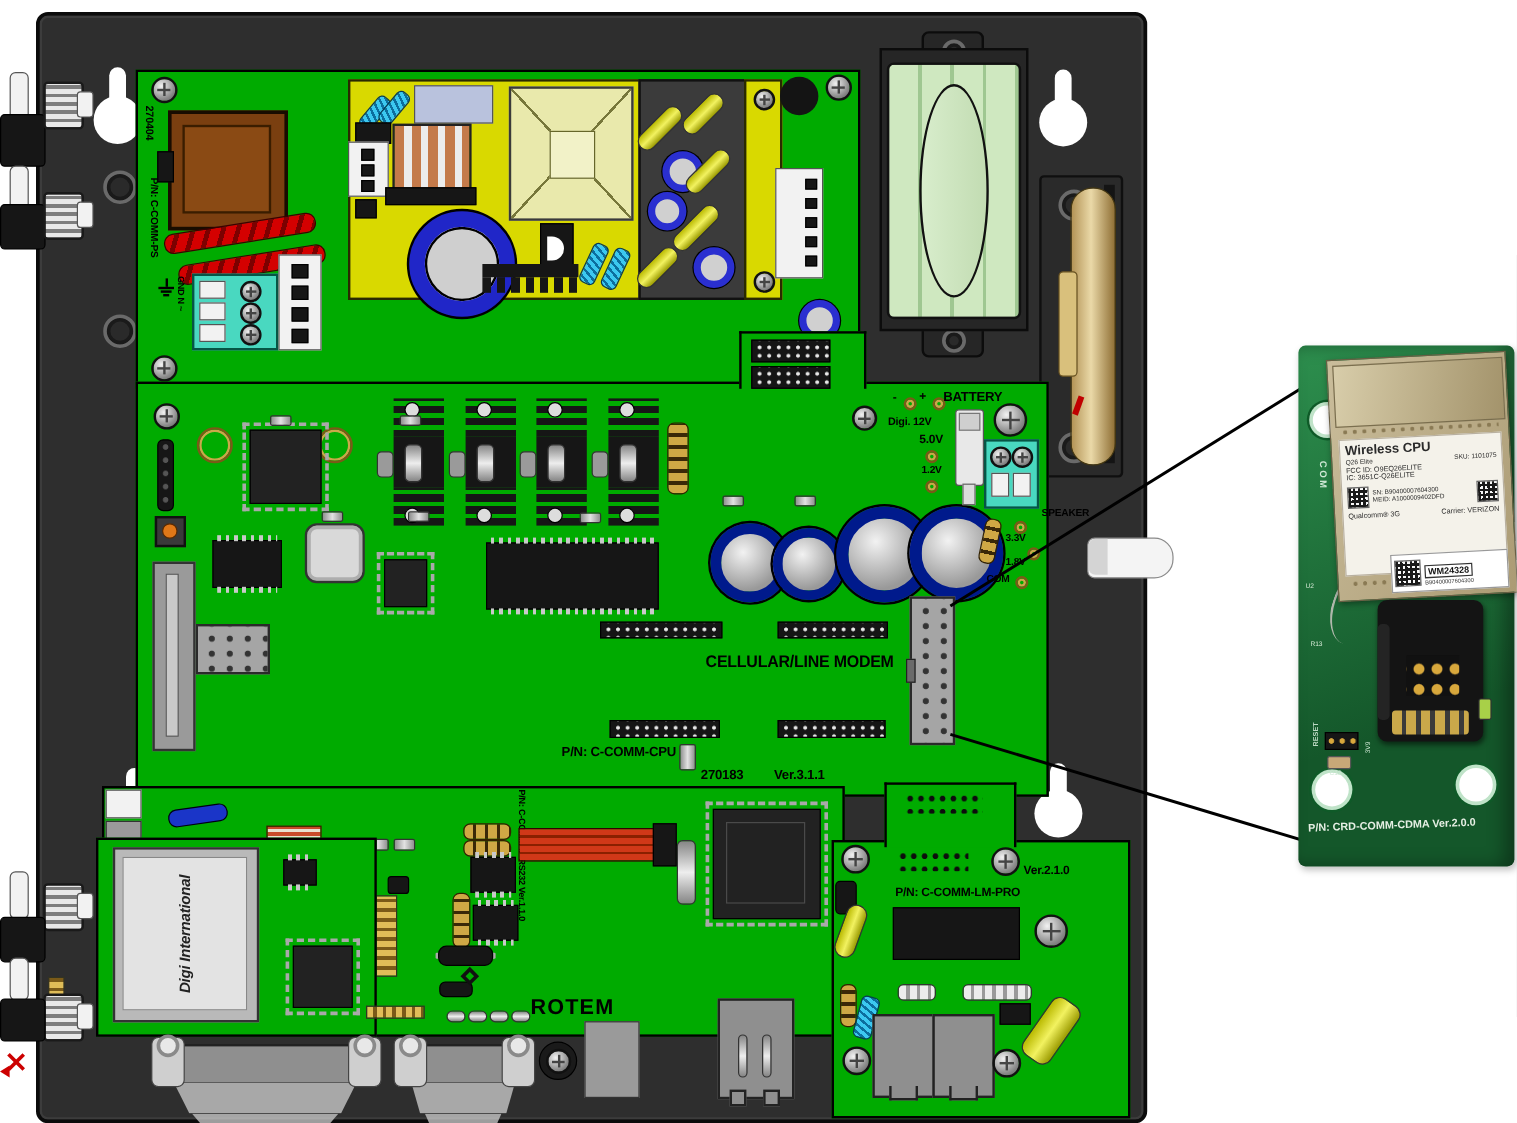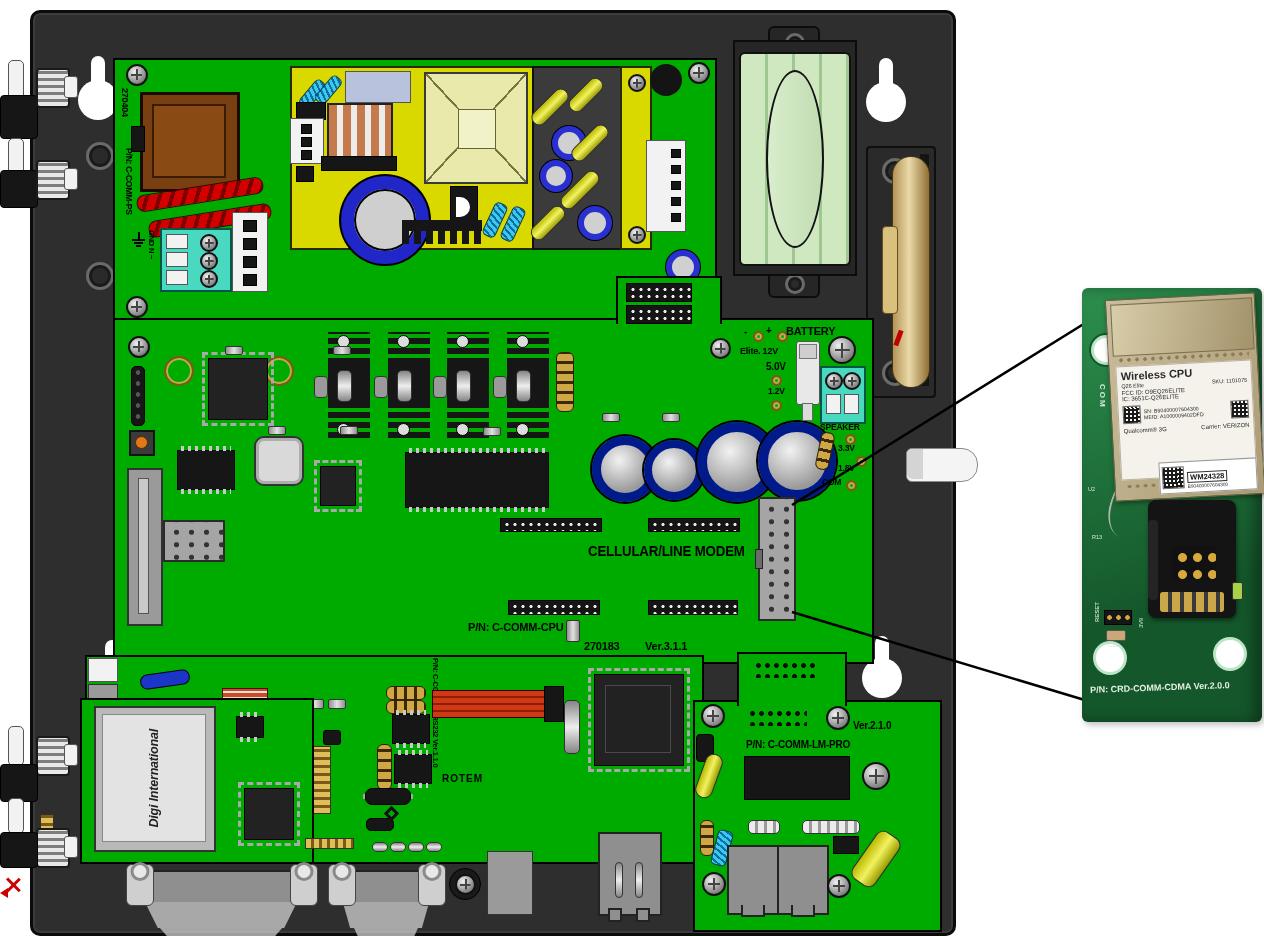--- a/index.html
+++ b/index.html
@@ -298,37 +298,37 @@
 
   <div class="abs idc" style="left:758px;top:497px;width:34px;height:120px;">
     <div class="abs" style="left:-5px;top:50px;width:6px;height:18px;background:#6a6a6a;border:1px solid #222;"></div>
   </div>
 
   <div class="abs silk" style="left:744px;top:327px;font-size:10px;">-</div>
   <div class="abs padring" style="left:753px;top:331px;width:7px;height:7px;"></div>
   <div class="abs silk" style="left:766px;top:326px;font-size:10px;">+</div>
   <div class="abs padring" style="left:777px;top:331px;width:7px;height:7px;"></div>
   <div class="abs silk" style="left:786px;top:326px;font-size:11px;">BATTERY</div>
-  <div class="abs silk" style="left:740px;top:347px;font-size:9px;">Elite. 12V</div>
+  <div class="abs silk" style="left:740px;top:347px;font-size:9px;">Digi. 12V</div>
   <div class="abs silk" style="left:766px;top:362px;font-size:10px;">5.0V</div>
   <div class="abs padring" style="left:771px;top:375px;width:7px;height:7px;"></div>
   <div class="abs silk" style="left:768px;top:387px;font-size:8.5px;">1.2V</div>
   <div class="abs padring" style="left:771px;top:400px;width:7px;height:7px;"></div>
   <div class="abs" style="left:796px;top:341px;width:22px;height:62px;background:#e8e8e8;border:1px solid #555;border-radius:3px;">
     <div class="abs" style="left:2px;top:2px;width:16px;height:13px;background:#cfcfcf;border:1px solid #777;"></div>
   </div>
   <div class="abs" style="left:802px;top:403px;width:9px;height:16px;background:#dcdcdc;border:1px solid #666;"></div>
   <div class="abs screw" style="left:828px;top:336px;width:24px;height:24px;"></div>
   <div class="abs teal" style="left:820px;top:366px;width:42px;height:54px;">
     <div class="abs screw" style="left:3px;top:4px;width:14px;height:14px;"></div>
     <div class="abs screw" style="left:21px;top:4px;width:14px;height:14px;"></div>
     <div class="abs white" style="left:4px;top:26px;width:13px;height:18px;"></div>
     <div class="abs white" style="left:22px;top:26px;width:13px;height:18px;"></div>
   </div>
-  <div class="abs silk" style="left:820px;top:423px;font-size:8.5px;">SPEAKER</div>
+  <div class="abs silk" style="left:820px;top:423px;font-size:8.5px;padding-left:48px;">SPEAKER</div>
   <div class="abs goldres" style="left:818px;top:432px;width:12px;height:36px;transform:rotate(12deg);"></div>
   <div class="abs padring" style="left:845px;top:434px;width:7px;height:7px;"></div>
   <div class="abs silk" style="left:838px;top:444px;font-size:8.5px;">3.3V</div>
   <div class="abs padring" style="left:856px;top:456px;width:7px;height:7px;"></div>
   <div class="abs silk" style="left:838px;top:464px;font-size:8.5px;">1.8V</div>
   <div class="abs silk" style="left:822px;top:478px;font-size:8.5px;">COM</div>
   <div class="abs padring" style="left:846px;top:480px;width:7px;height:7px;"></div>
 
   <div class="abs pcb" style="left:85px;top:655px;width:615px;height:205px;"></div>
   <div class="abs silk vt" style="left:431px;top:658px;font-size:7.5px;">P/N: C-COMM-IF-RS232 Ver.1.1.0</div>
@@ -347,21 +347,21 @@
   <div class="abs goldresh" style="left:386px;top:686px;width:38px;height:12px;"></div>
   <div class="abs goldresh" style="left:386px;top:700px;width:38px;height:12px;"></div>
   <div class="abs dip" style="left:392px;top:714px;width:36px;height:28px;"></div>
   <div class="abs dip" style="left:394px;top:754px;width:36px;height:28px;"></div>
   <div class="abs goldres" style="left:377px;top:744px;width:13px;height:44px;"></div>
   <div class="abs" style="left:365px;top:788px;width:44px;height:15px;background:#161616;border:1px solid #000;border-radius:7px;box-shadow:-8px 0 0 -6px #aaa,8px 0 0 -6px #aaa;"></div>
   <div class="abs" style="left:366px;top:818px;width:26px;height:11px;background:#161616;border:1px solid #000;border-radius:5px;"></div>
   <div class="abs" style="left:386px;top:808px;width:11px;height:11px;background:#111;transform:rotate(45deg);">
     <div class="abs" style="left:3px;top:3px;width:5px;height:5px;background:#00ab00;"></div>
   </div>
-  <div class="abs silk" style="left:402px;top:774px;font-size:10px;letter-spacing:1px;padding-left:40px;">ROTEM</div>
+  <div class="abs silk" style="left:402px;top:830px;font-size:18px;letter-spacing:1px;padding-left:40px;">ROTEM</div>
 
   <div class="abs pcb" style="left:80px;top:698px;width:230px;height:162px;"></div>
   <div class="abs" style="left:94px;top:706px;width:118px;height:142px;background:#b9b9b9;border:2px solid #333;"></div>
   <div class="abs" style="left:102px;top:714px;width:102px;height:126px;background:#e3e3e3;border:1px solid #888;display:flex;align-items:center;justify-content:center;">
     <div class="silk vtf" style="font-size:12.5px;font-style:italic;color:#222;">Digi International</div>
   </div>
   <div class="abs qfp" style="left:244px;top:788px;width:48px;height:50px;"></div>
   <div class="abs dip" style="left:236px;top:716px;width:26px;height:20px;"></div>
 
   <div class="abs pcb" style="left:693px;top:700px;width:245px;height:228px;"></div>

